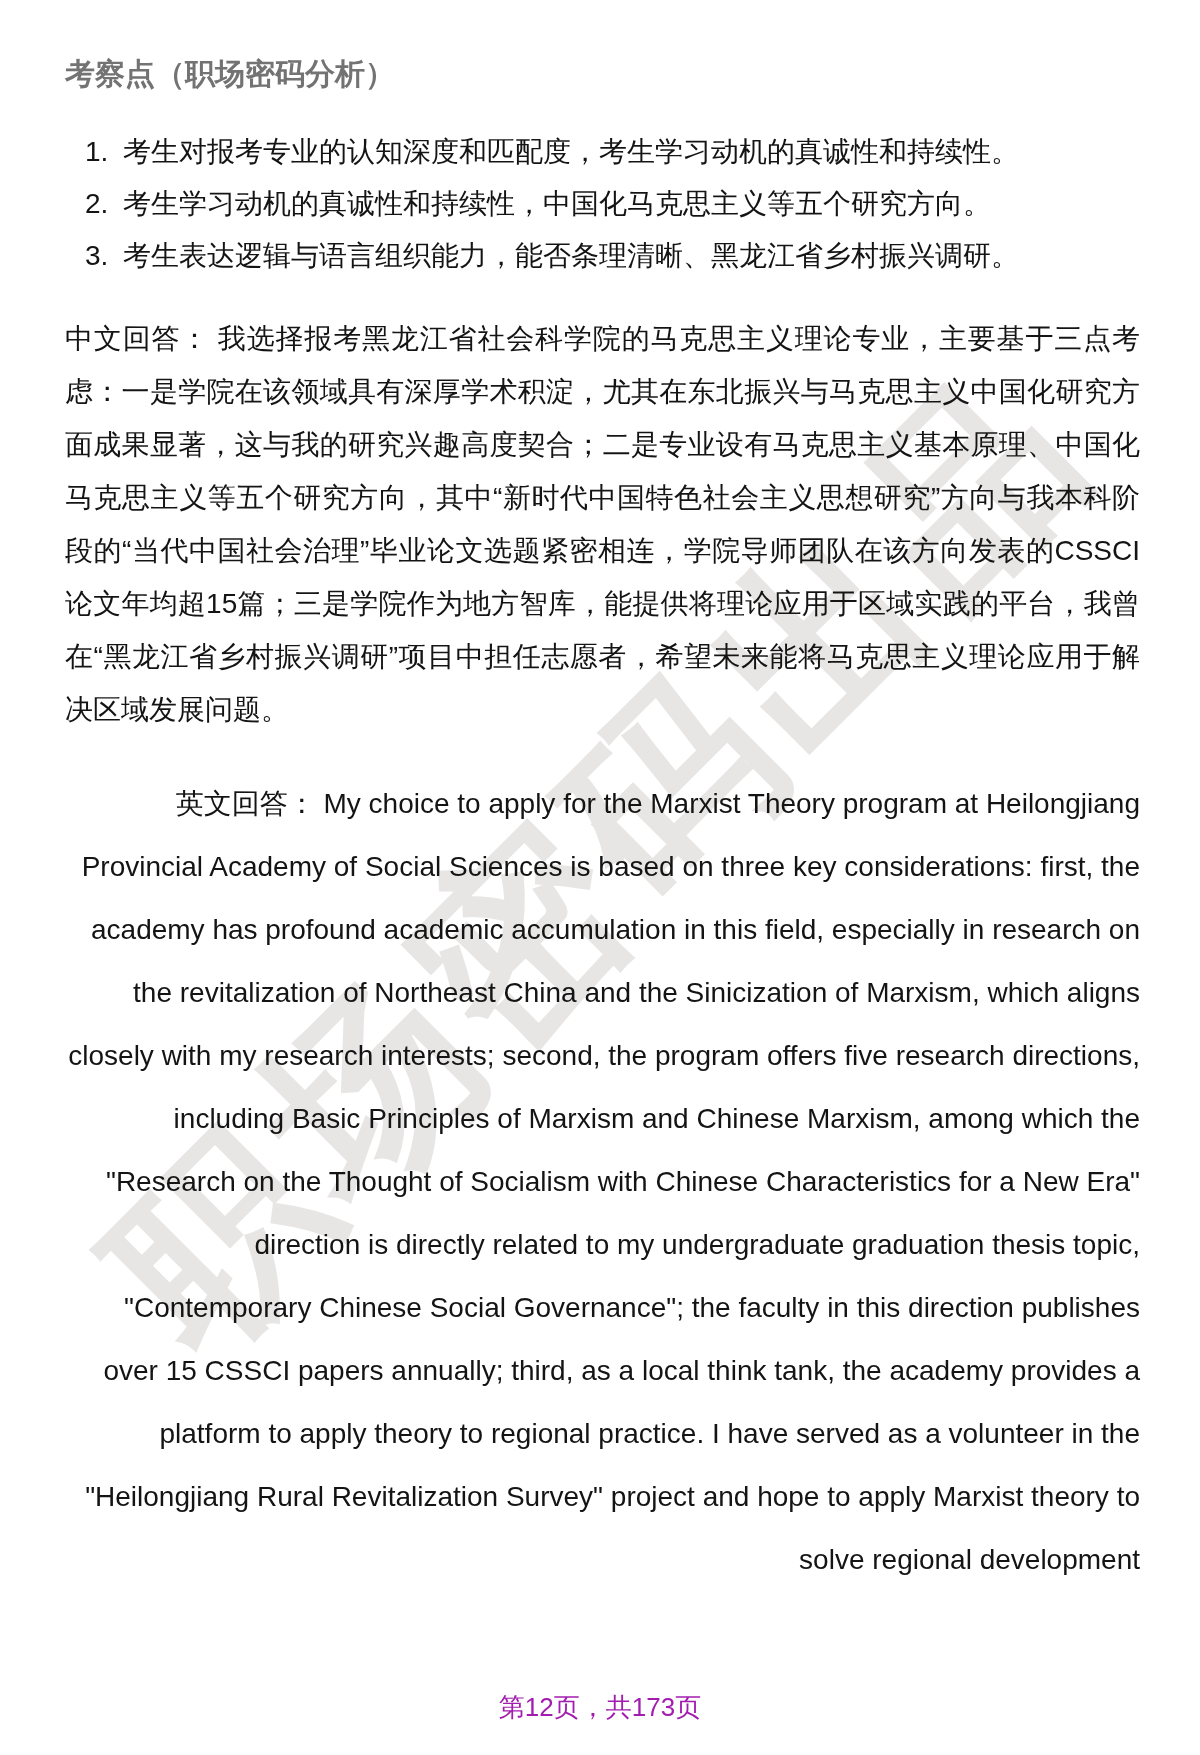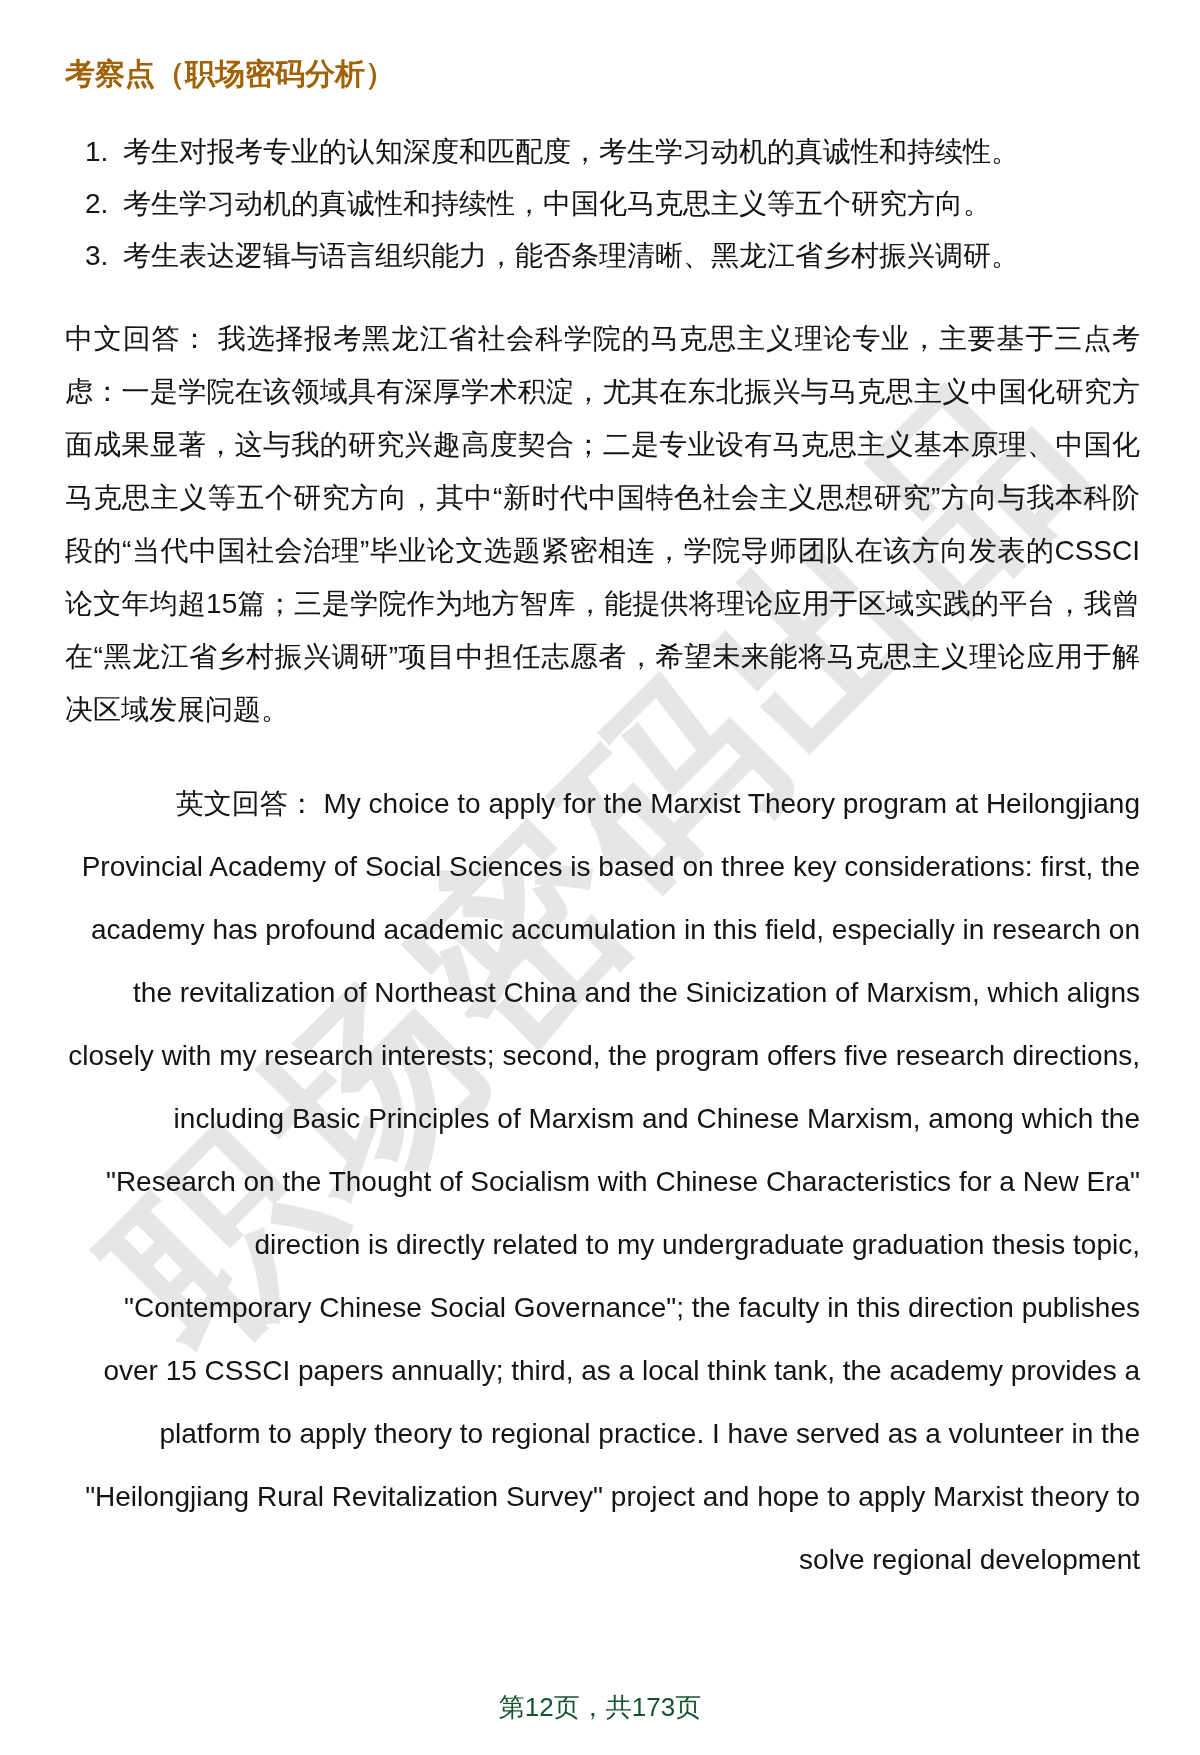--- a/index.html
+++ b/index.html
@@ -64,34 +64,34 @@
   .para.en{
     margin-top:36px;
     line-height:63px;
     text-align:right;
   }
   .page-footer{
     position:absolute;
     left:0;right:0;bottom:30px;
     text-align:center;
     font-size:26px;
-    color:#14532d;
+    color:#a21caf;
     z-index:1;
   }
 </style>
 </head>
 <body>
 
 <div class="page">
 
   <div class="watermark" style="color: rgb(232, 229, 229);">职场密码出品</div>
 
   <div class="content">
 
-    <h1 class="heading" style="color: #a16207;">考察点（职场密码分析）</h1>
+    <h1 class="heading" style="color: #737373;">考察点（职场密码分析）</h1>
 
     <div class="points">
       <div class="point-item">
         <span class="point-num">1.</span>
         <span class="point-text">考生对报考专业的认知深度和匹配度，考生学习动机的真诚性和持续性。</span>
       </div>
       <div class="point-item">
         <span class="point-num">2.</span>
         <span class="point-text">考生学习动机的真诚性和持续性，中国化马克思主义等五个研究方向。</span>
       </div>

